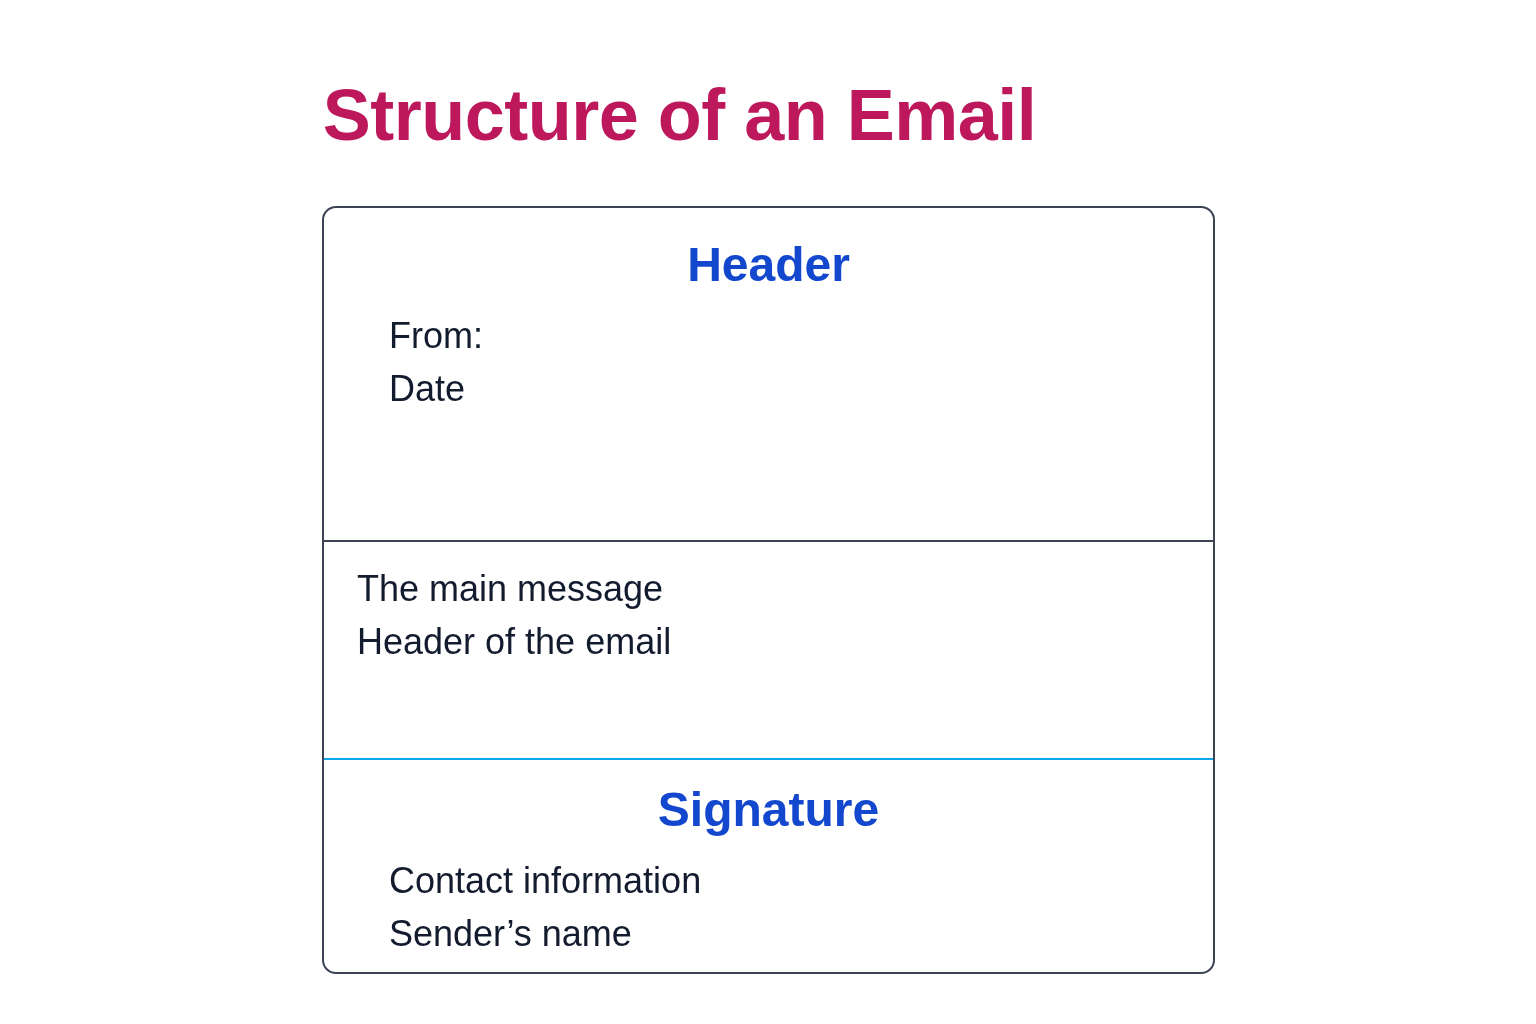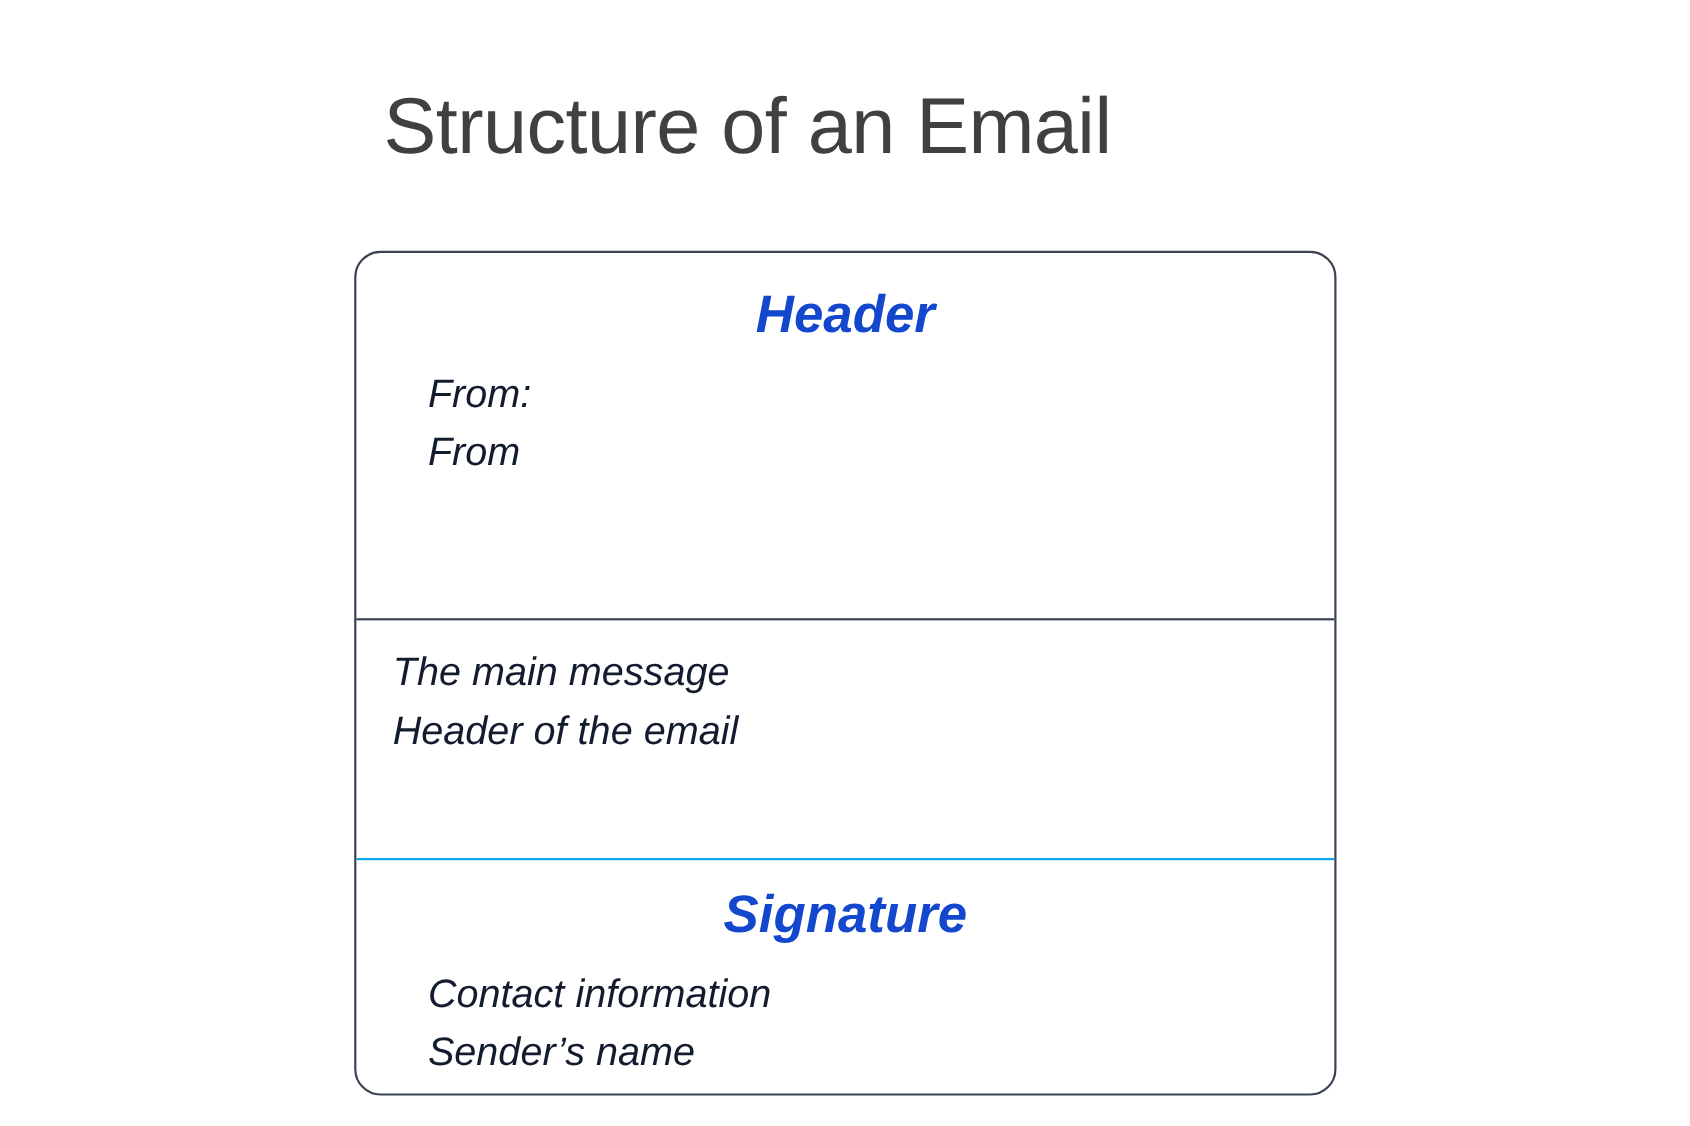--- a/index.html
+++ b/index.html
@@ -16,41 +16,40 @@
   }
 
   
   .page-title {
     position: absolute;
     left: 0;
     top: 78px;
     width: 1359px;
     text-align: center;
     font-size: 72px;
-    font-weight: normal;
-    color: #404040;
+    font-weight: bold;
+    color: #be185d;
     letter-spacing: -0.5px;
     line-height: 1.05;
     white-space: nowrap;
   }
 
   
   .email-box {
     position: absolute;
     left: 322px;
-    top: 228px;
+    top: 206px;
     width: 893px;
     height: 768px;
     box-sizing: border-box;
     border: 2px solid #3B4354;
-    border-radius: 24px;
+    border-radius: 14px;
     background: #FFFFFF;
     display: flex;
     flex-direction: column;
-    font-style: italic;
   }
 
   .section {
     box-sizing: border-box;
     position: relative;
     padding: 0;
   }
   .section-header  { height: 334px; }
   .section-body    { height: 219px; border-top: 2px solid #3B4354; }
   .section-signature { height: 215px; border-top: 2px solid #0ea5e9; }
@@ -85,21 +84,21 @@
 <body>
 
 <div class="page-title">Structure of an Email</div>
 
 <div class="email-box">
 
   <div class="section section-header">
     <div class="section-title">Header</div>
     <ul class="field-list">
       <li>From:</li>
-      <li>From</li>
+      <li>Date</li>
     </ul>
   </div>
 
   <div class="section section-body">
     <ul class="field-list">
       <li>The main message</li>
       <li>Header of the email</li>
     </ul>
   </div>
 

